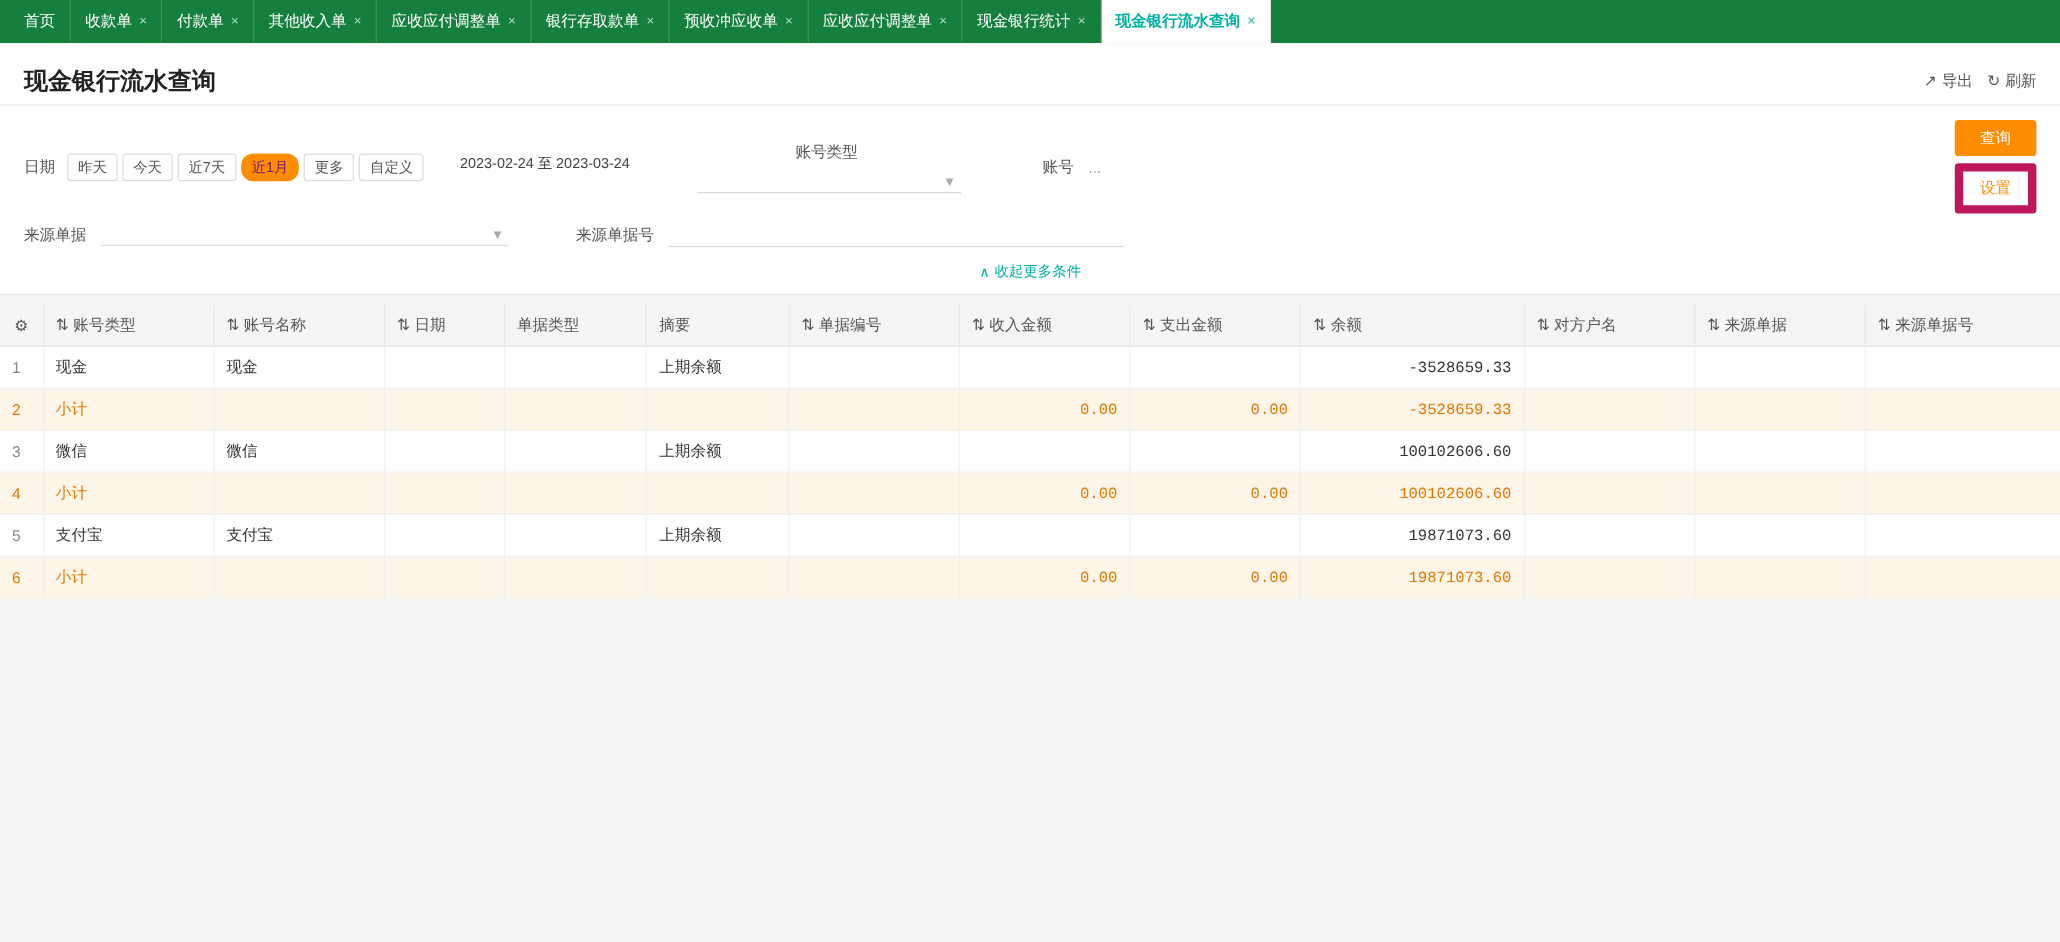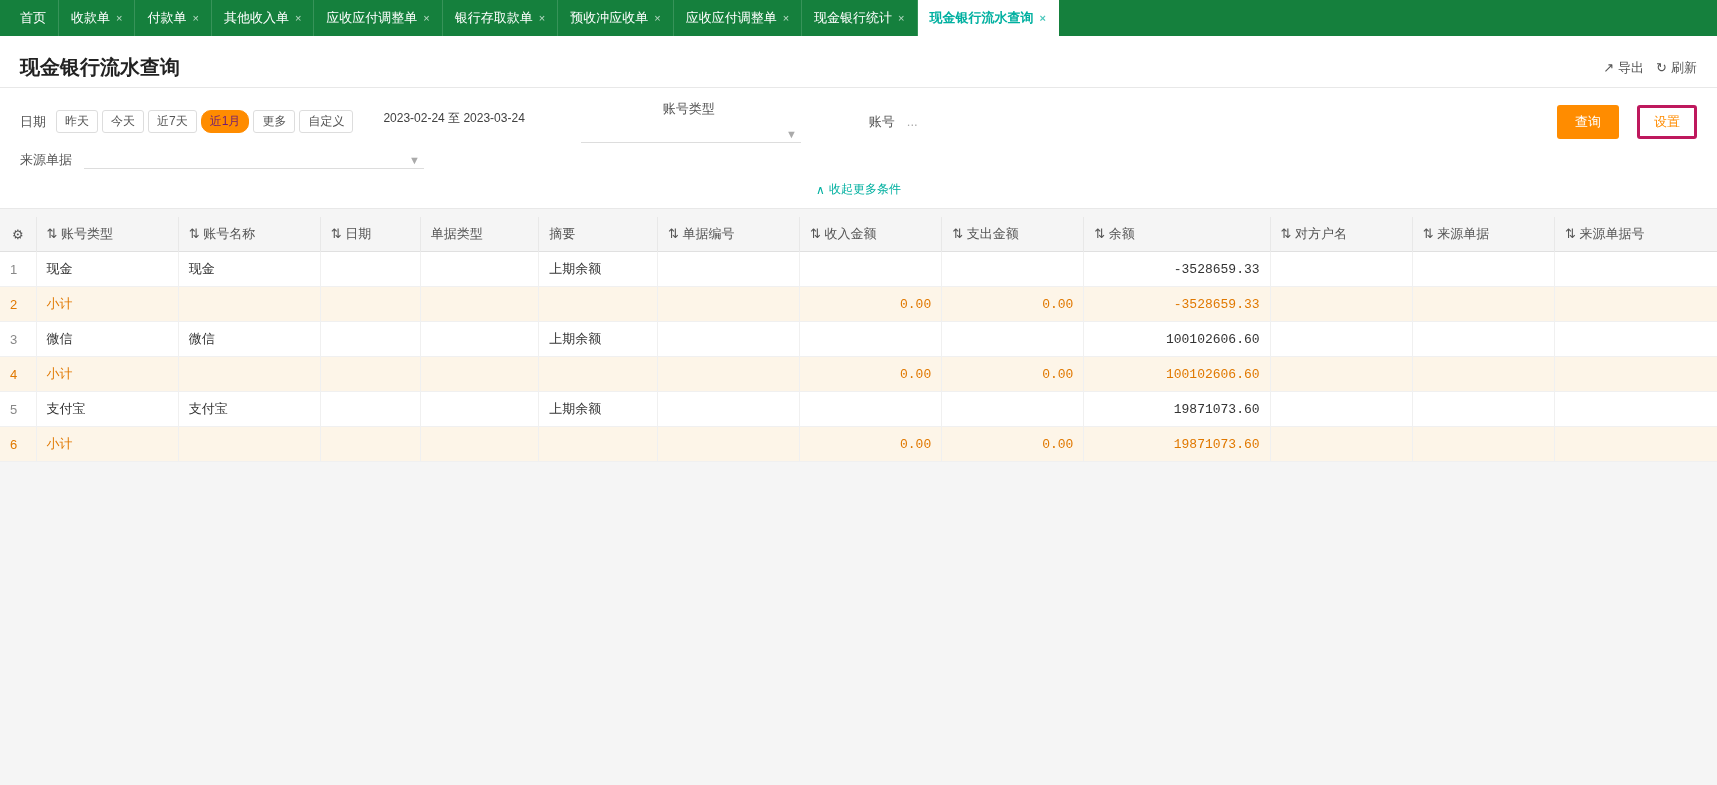--- a/index.html
+++ b/index.html
@@ -145,21 +145,21 @@
       color: #fff;
       border: none;
       padding: 6px 18px;
       border-radius: 3px;
       cursor: pointer;
       font-size: 13px;
     }
     .settings-btn {
       background: #fff;
       color: #ff8c00;
-      border: 3px solid #be185d;
+      border: 7px solid #be185d;
       padding: 5px 14px;
       border-radius: 3px;
       cursor: pointer;
       font-size: 13px;
     }
 
     
     .table-container {
       background: #fff;
       margin: 8px 0 0 0;
@@ -281,35 +281,39 @@
         <span class="filter-select-text"></span>
         <span style="color:#aaa; font-size:11px;">▼</span>
       </div>
     </div>
 
     <div style="display:flex; align-items:center; gap:8px; margin-left:52px;">
       <span class="filter-label">账号</span>
       <span style="color:#aaa; font-size:13px; cursor:pointer;">...</span>
     </div>
 
-    <div style="display:flex; gap:18px; margin-left:auto;">
+    <div style="display:flex; flex-direction:column; gap:6px; margin-left:auto;">
       <button class="search-btn">查询</button>
       <button class="settings-btn">设置</button>
     </div>
   </div>
 
   <div class="filter-row">
     <div style="display:flex; align-items:center; gap:8px;">
       <span class="filter-label">来源单据</span>
       <div class="filter-select" style="min-width:340px;">
         <span class="filter-select-text"></span>
         <span style="color:#aaa; font-size:11px;">▼</span>
       </div>
     </div>
 
+    <div style="display:flex; align-items:center; gap:8px; margin-left:40px;">
+      <span class="filter-label">来源单据号</span>
+      <input class="filter-input" style="min-width: 380px;">
+    </div>
   </div>
 
   <div class="collapse-bar">
     <span>∧</span>
     <span>收起更多条件</span>
   </div>
 </div>
 
 <div class="table-container">
   <table>

